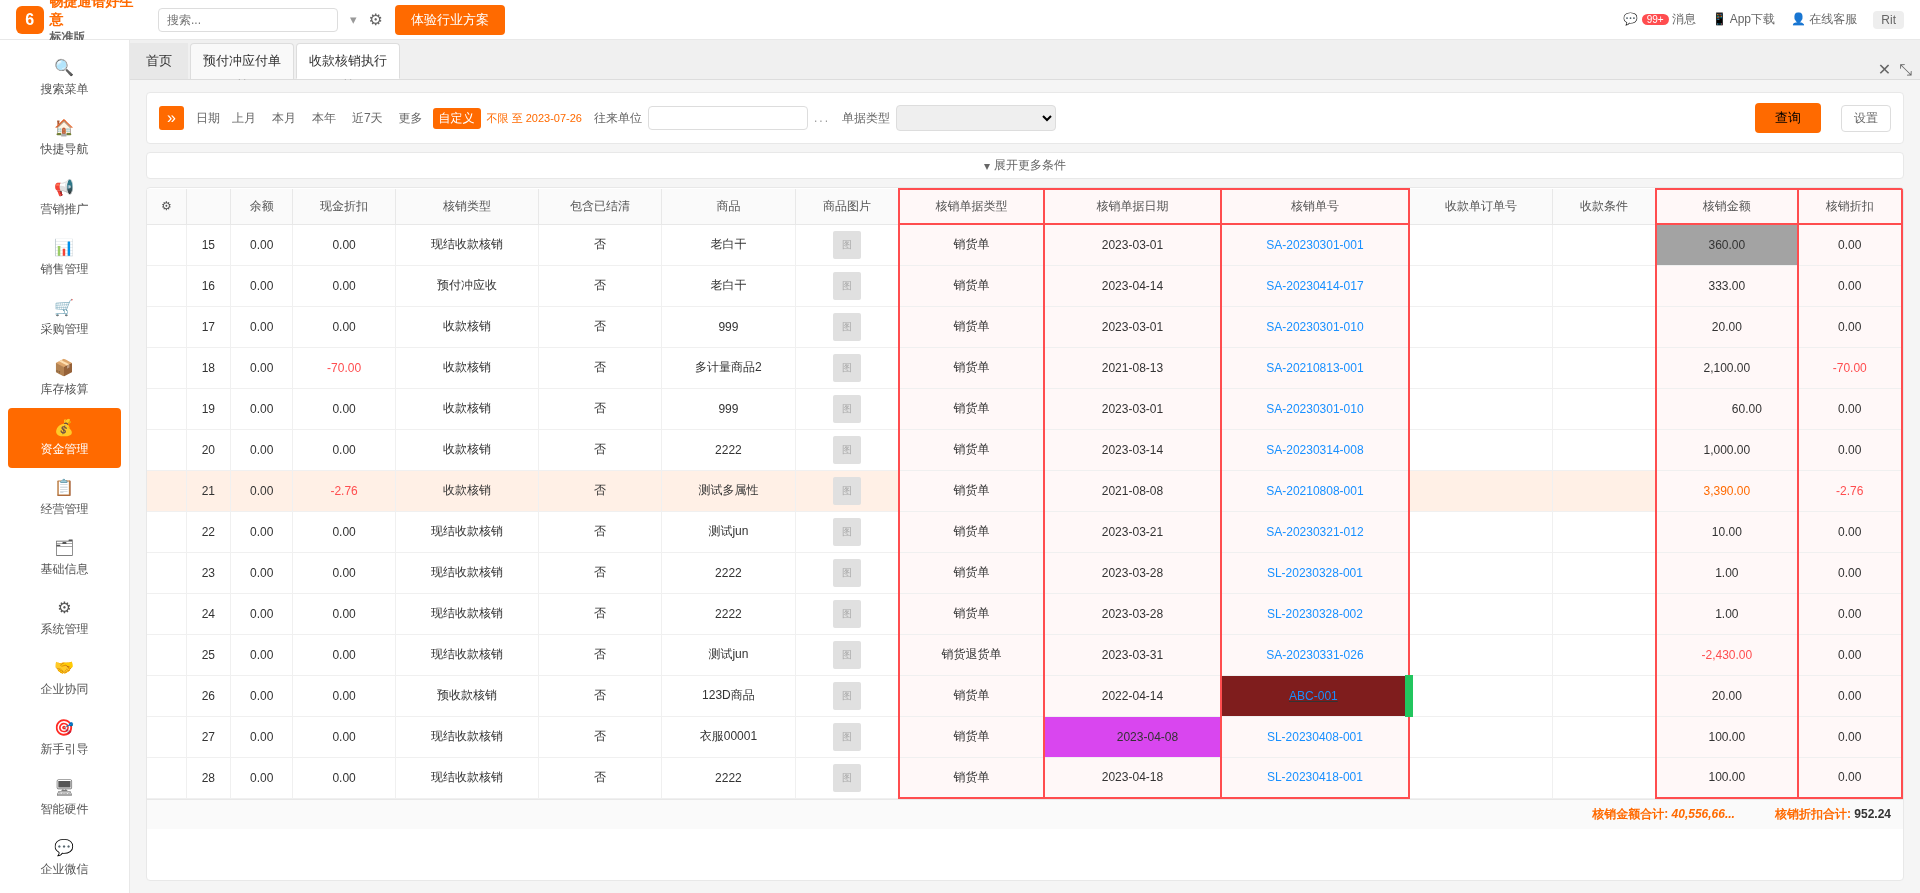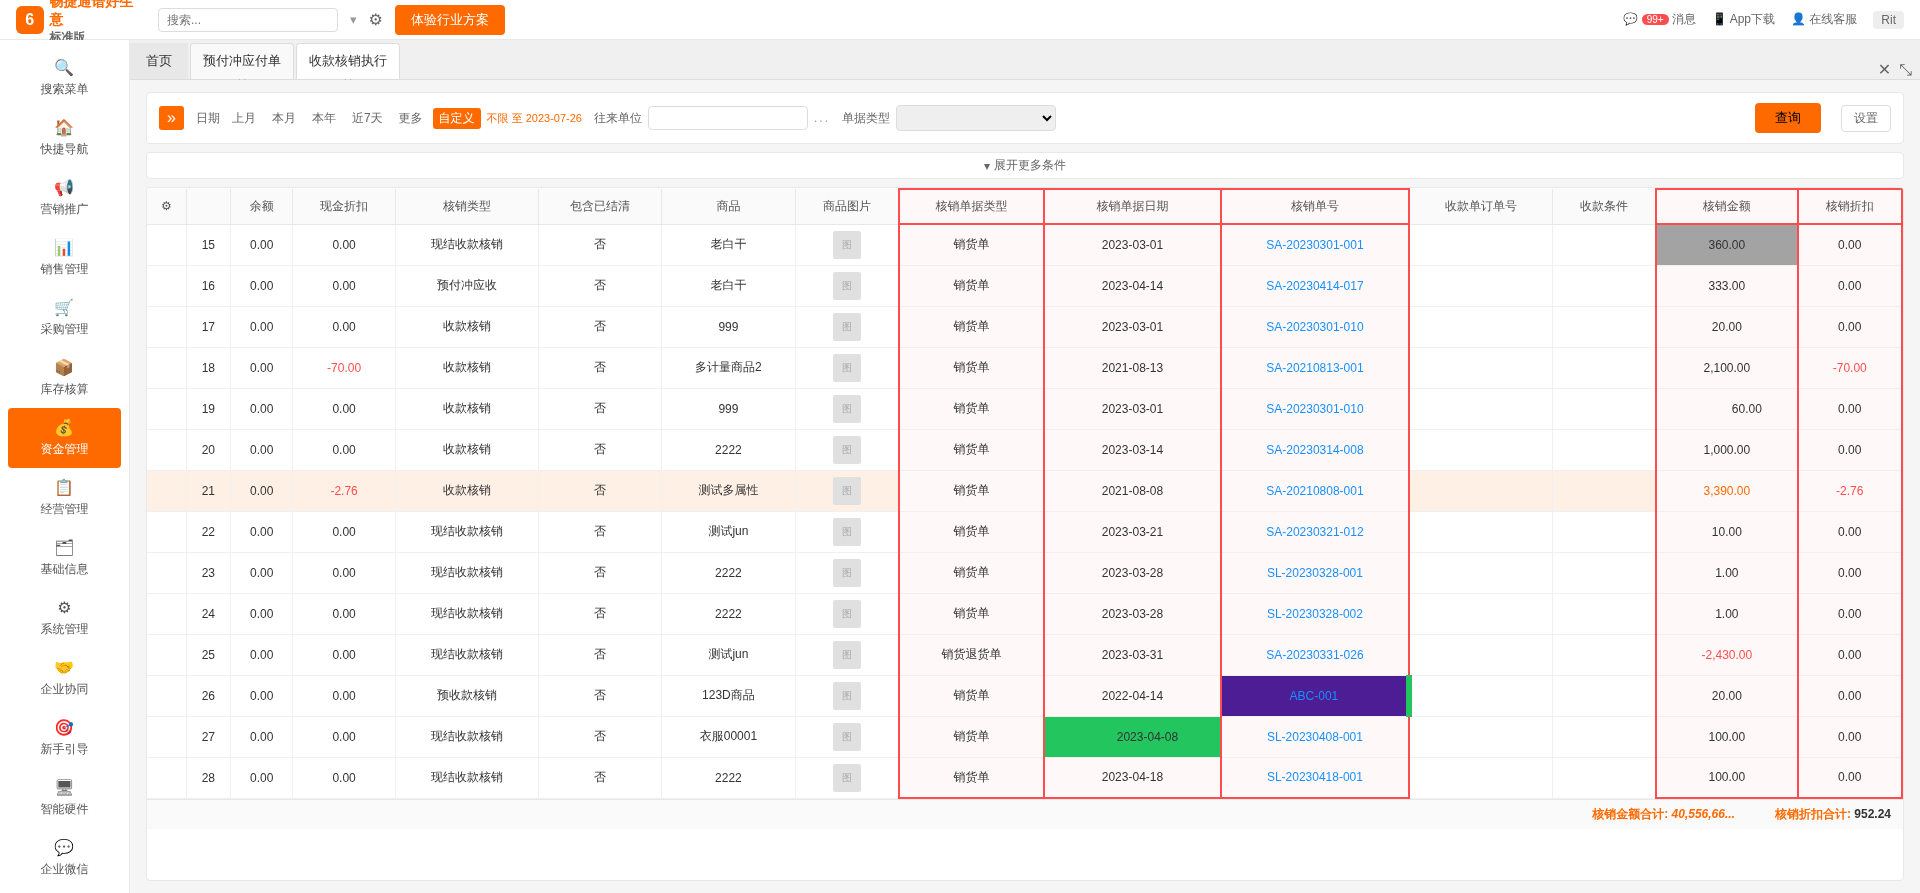--- a/index.html
+++ b/index.html
@@ -467,39 +467,39 @@
     <td>0.00</td>
     <td class="">0.00</td>
     <td>预收款核销</td>
     <td>否</td>
     <td>123D商品</td>
     <td>
                   <div style="width:28px;height:28px;background:#e0e0e0;border-radius:2px;margin:auto;display:flex;align-items:center;justify-content:center;font-size:10px;color:#aaa;">图</div>
                 </td>
     <td style="border-left:2px solid #ff4d4f;border-right:2px solid #ff4d4f;background:#fff8f8;">销货单</td>
     <td style="border-left:2px solid #ff4d4f;border-right:2px solid #ff4d4f;background:#fff8f8;">2022-04-14</td>
-    <td style="border-left:2px solid #ff4d4f;border-right:6px solid #22c55e;background:#4c1d95;"><a class="td-link" href="#">ABC-001</a></td>
+    <td style="border-left:2px solid #ff4d4f;border-right:8px solid #22c55e;background:#7f1d1d;text-decoration:underline;"><a class="td-link" href="#">ABC-001</a></td>
     <td></td>
     <td></td>
     <td class="" style="border-left:2px solid #ff4d4f;border-right:2px solid #ff4d4f;background:#fff8f8;">20.00</td>
     <td class="" style="border-left:2px solid #ff4d4f;border-right:2px solid #ff4d4f;background:#fff8f8;">0.00</td>
   </tr>
               <tr>
     <td></td>
     <td>27</td>
     <td>0.00</td>
     <td class="">0.00</td>
     <td>现结收款核销</td>
     <td>否</td>
     <td>衣服00001</td>
     <td>
                   <div style="width:28px;height:28px;background:#e0e0e0;border-radius:2px;margin:auto;display:flex;align-items:center;justify-content:center;font-size:10px;color:#aaa;">图</div>
                 </td>
     <td style="border-left:2px solid #ff4d4f;border-right:2px solid #ff4d4f;background:#fff8f8;">销货单</td>
-    <td style="border-left:2px solid #ff4d4f;border-right:2px solid #ff4d4f;background:#22c55e;padding-left:36px;">2023-04-08</td>
+    <td style="border-left:2px solid #ff4d4f;border-right:2px solid #ff4d4f;background:#d946ef;padding-left:36px;">2023-04-08</td>
     <td style="border-left:2px solid #ff4d4f;border-right:2px solid #ff4d4f;background:#fff8f8;"><a class="td-link" href="#">SL-20230408-001</a></td>
     <td></td>
     <td></td>
     <td class="" style="border-left:2px solid #ff4d4f;border-right:2px solid #ff4d4f;background:#fff8f8;">100.00</td>
     <td class="" style="border-left:2px solid #ff4d4f;border-right:2px solid #ff4d4f;background:#fff8f8;">0.00</td>
   </tr>
               <tr>
     <td></td>
     <td>28</td>
     <td>0.00</td>

